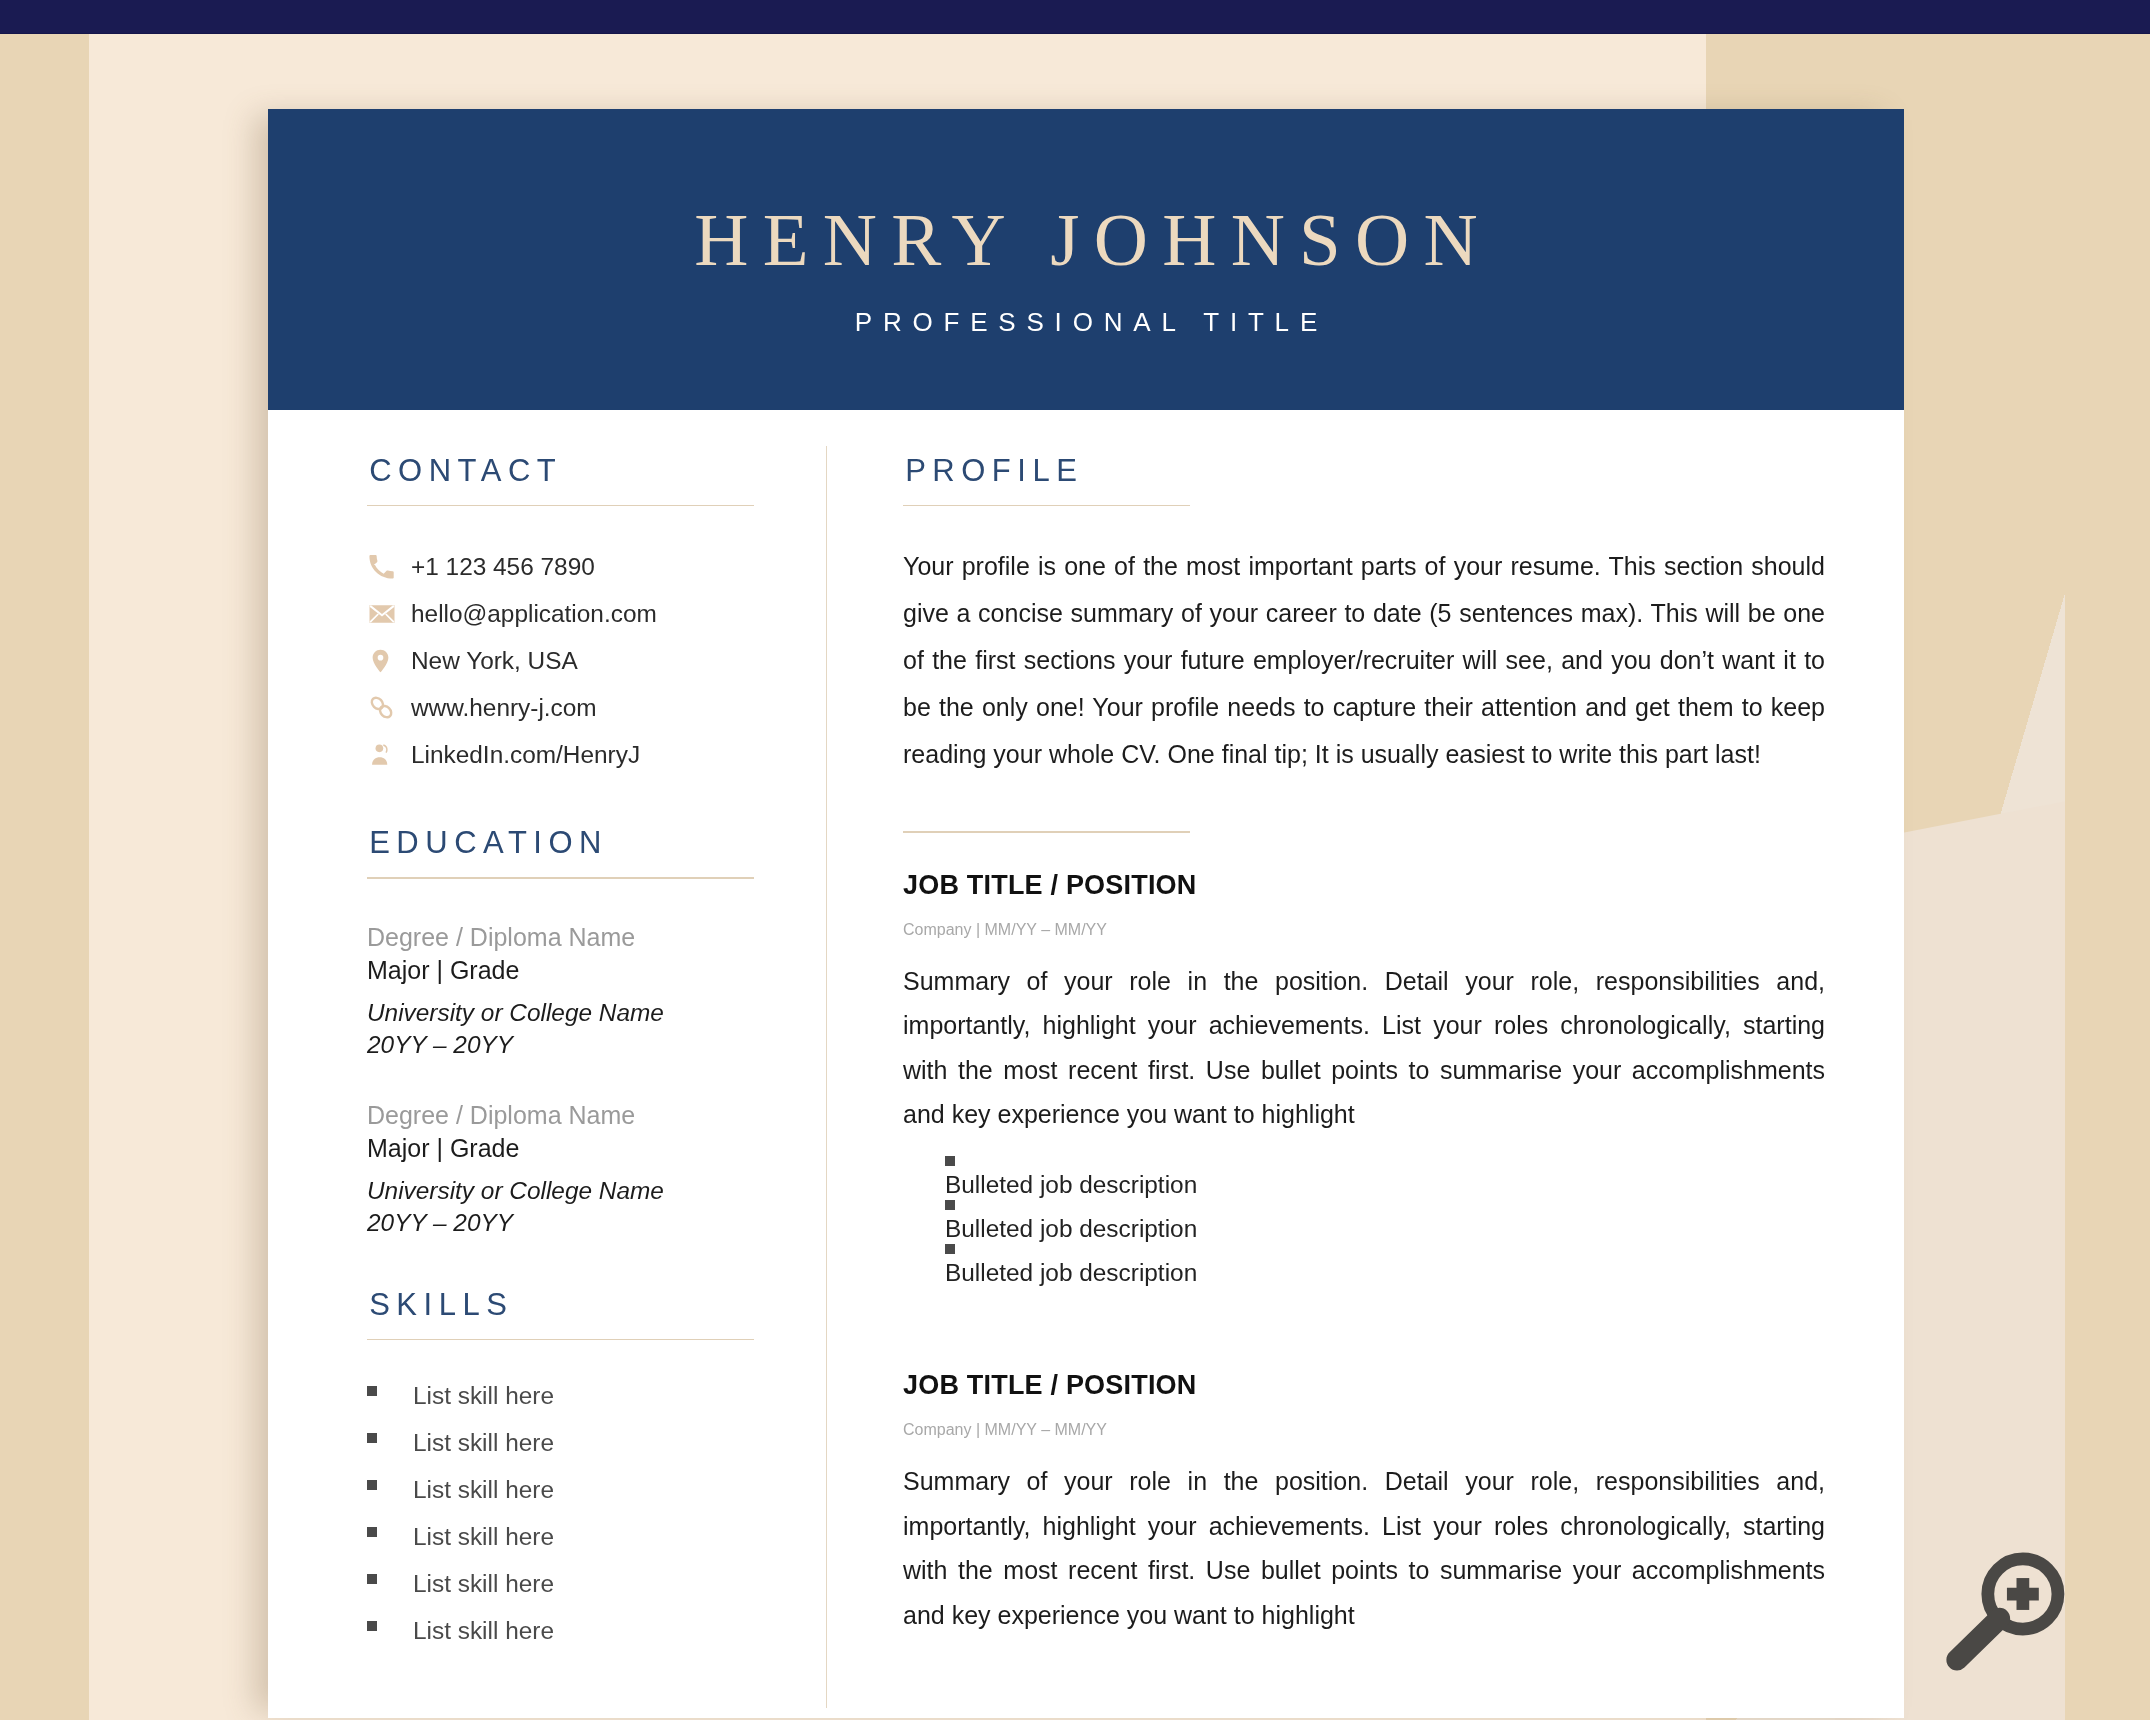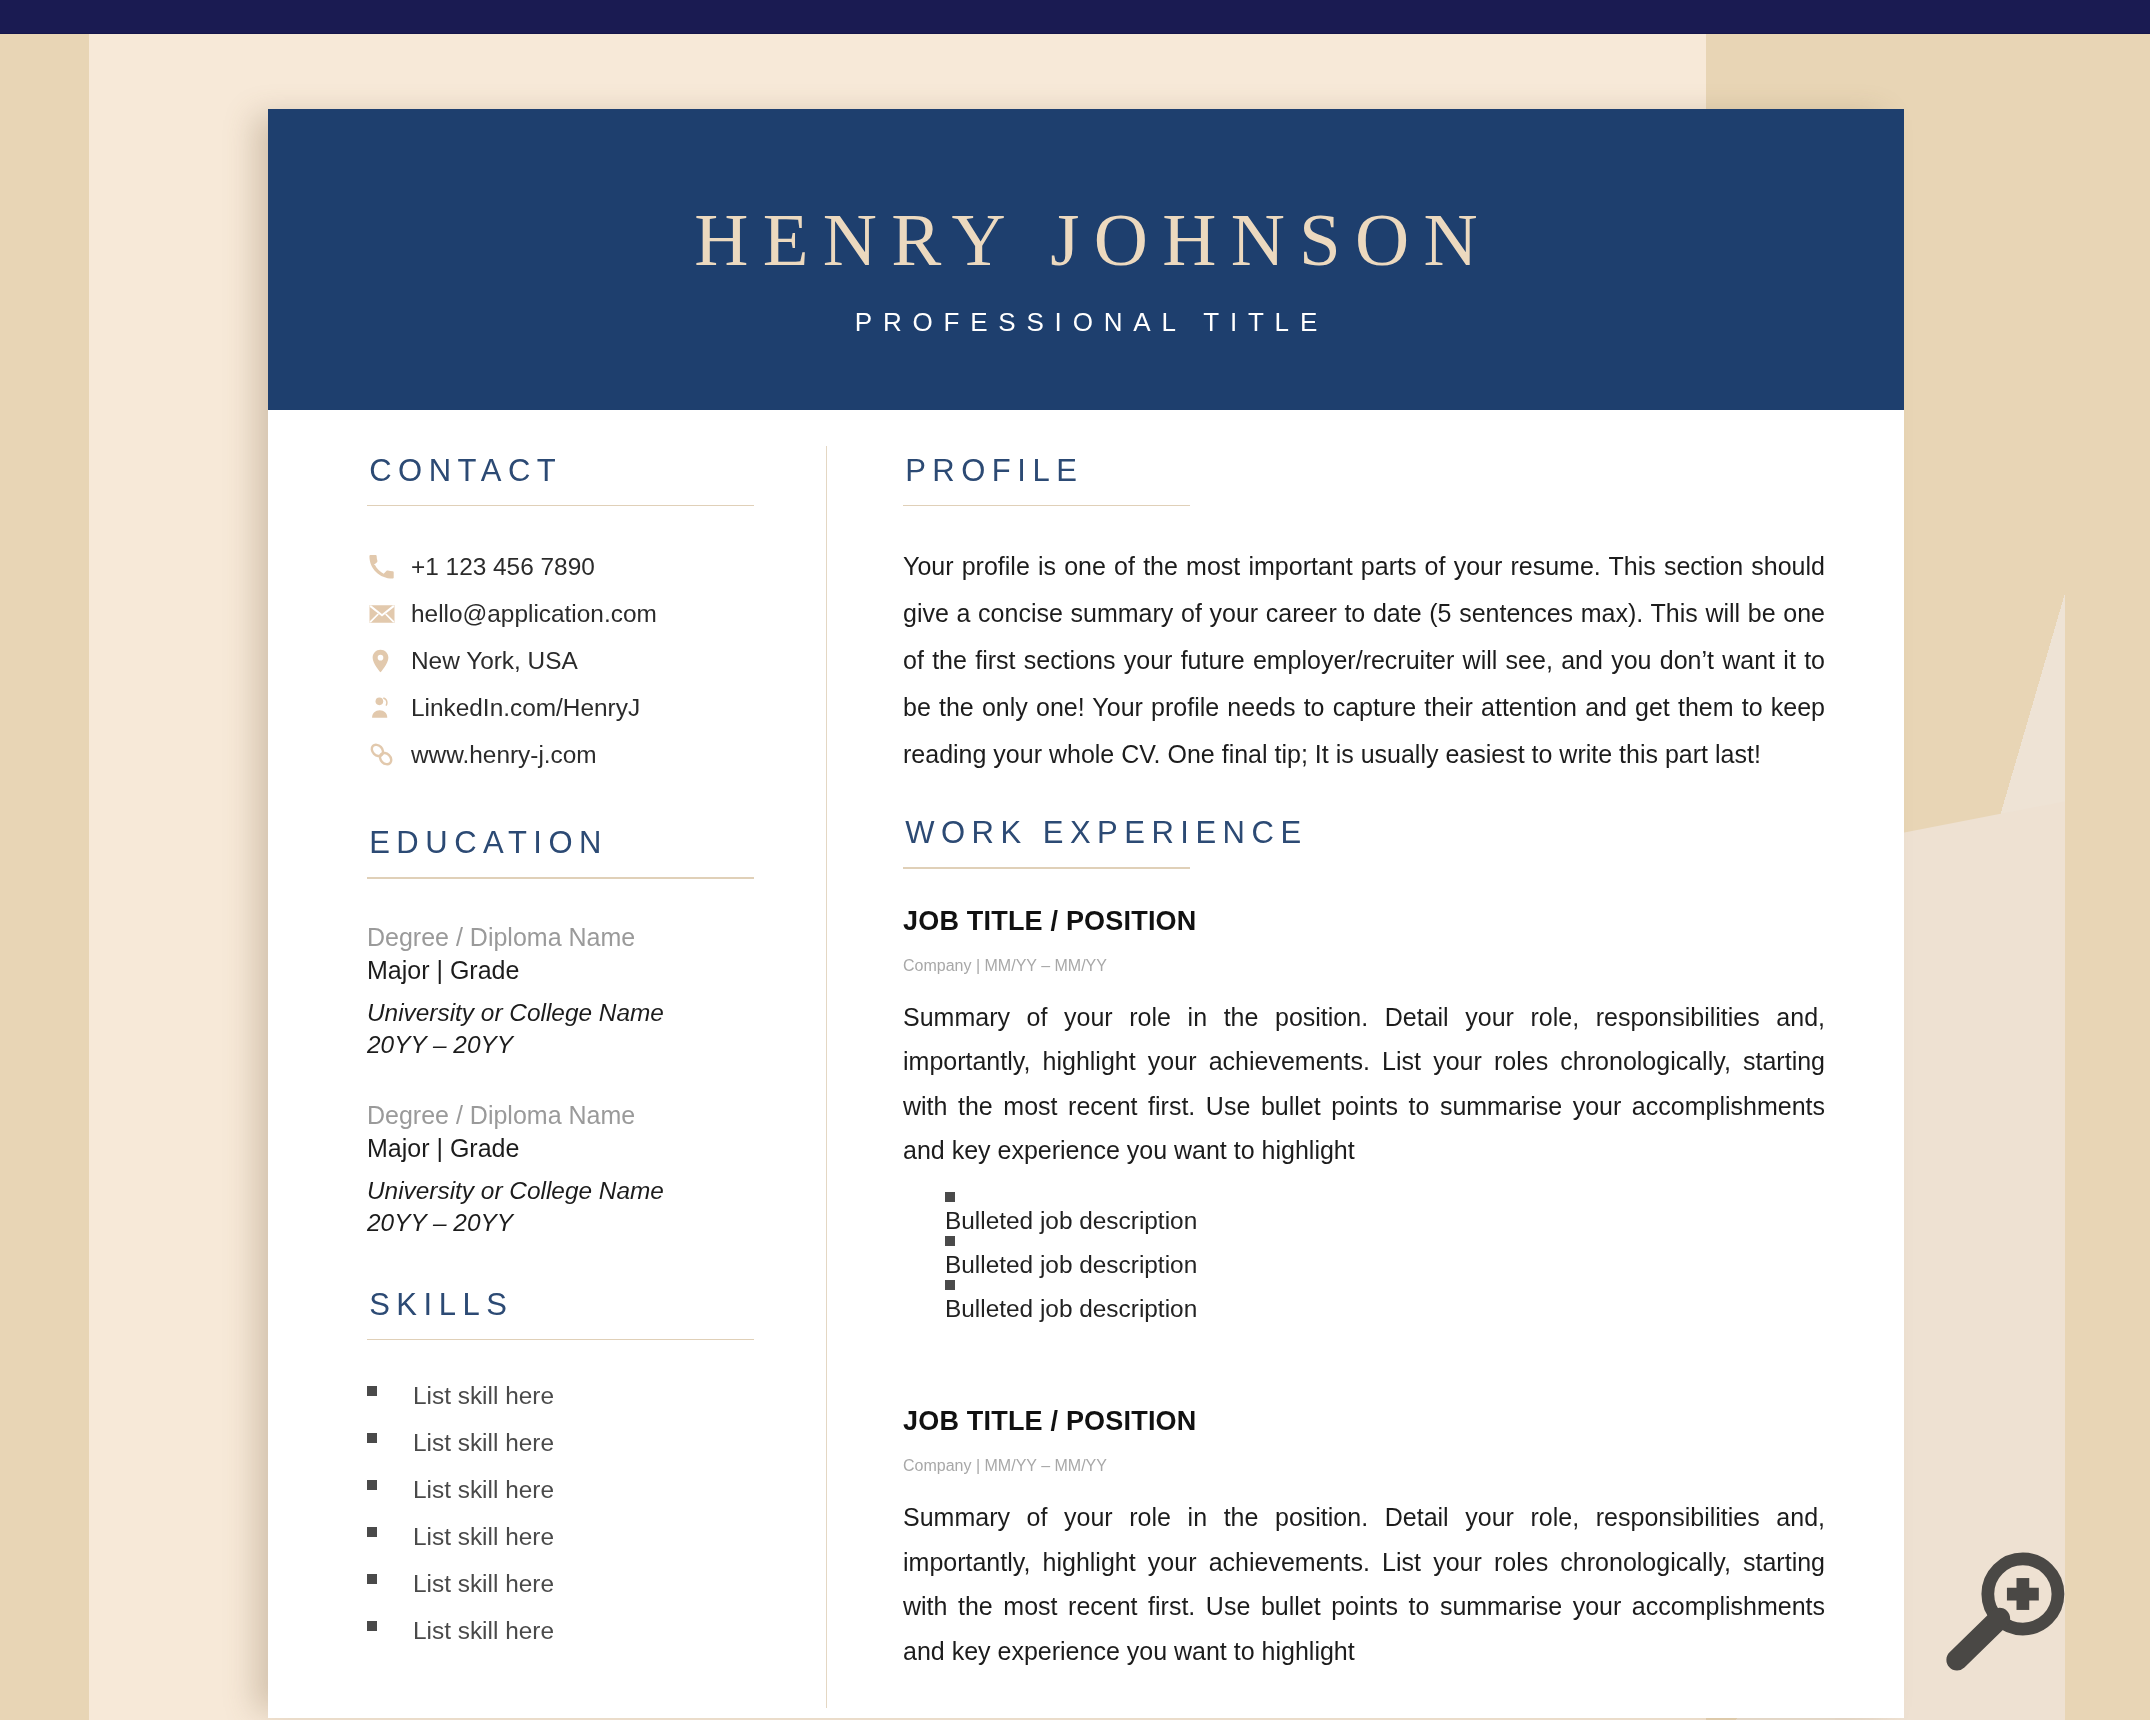--- a/index.html
+++ b/index.html
@@ -335,39 +335,39 @@
             <span class="contact-icon">
               <svg width="27" height="30" viewBox="0 0 24 24" fill="currentColor">
                 <path d="M12 2C8.1 2 5 5.1 5 9c0 5.2 7 13 7 13s7-7.8 7-13c0-3.9-3.1-7-7-7zm0 9.5A2.5 2.5 0 1 1 12 6.5a2.5 2.5 0 0 1 0 5z"></path>
               </svg>
             </span>
             <span class="contact-text">New York, USA</span>
           </div>
 
           <div class="contact-row">
             <span class="contact-icon">
+              <svg width="29" height="29" viewBox="0 0 24 24" fill="none" stroke="currentColor" stroke-width="2">
+                <ellipse cx="8.6" cy="8.6" rx="4" ry="5.2" transform="rotate(-45 8.6 8.6)"></ellipse>
+                <ellipse cx="15.4" cy="15.4" rx="4" ry="5.2" transform="rotate(-45 15.4 15.4)"></ellipse>
+              </svg>
+            </span>
+            <span class="contact-text">www.henry-j.com</span>
+          </div>
+
+          <div class="contact-row">
+            <span class="contact-icon">
               <svg width="27" height="29" viewBox="0 0 24 24" fill="currentColor">
                 <circle cx="11" cy="6.5" r="3.4"></circle>
                 <path d="M4.5 21c0-4 3-6.6 6.8-6.6S18 17 18 21z"></path>
                 <path d="M14.5 3.5c1.9.6 3.2 2.3 3.2 4.3 0 .9-.3 1.8-.8 2.5" stroke="currentColor" stroke-width="1.3" fill="none"></path>
               </svg>
             </span>
             <span class="contact-text">LinkedIn.com/HenryJ</span>
           </div>
 
-          <div class="contact-row">
-            <span class="contact-icon">
-              <svg width="29" height="29" viewBox="0 0 24 24" fill="none" stroke="currentColor" stroke-width="2">
-                <ellipse cx="8.6" cy="8.6" rx="4" ry="5.2" transform="rotate(-45 8.6 8.6)"></ellipse>
-                <ellipse cx="15.4" cy="15.4" rx="4" ry="5.2" transform="rotate(-45 15.4 15.4)"></ellipse>
-              </svg>
-            </span>
-            <span class="contact-text">www.henry-j.com</span>
-          </div>
-
         </div>
       </div>
 
       <div class="spacer-lg"></div>
 
       <div class="sec-block">
         <div class="sec-head">EDUCATION</div>
         <div class="sec-rule left"></div>
         <div class="edu-wrap">
 
@@ -427,21 +427,20 @@
 
       <div class="sec-block">
         <div class="sec-head">PROFILE</div>
         <div class="sec-rule short"></div>
         <div class="profile-text">Your profile is one of the most important parts of your resume. This section should give a concise summary of your career to date (5 sentences max). This will be one of the first sections your future employer/recruiter will see, and you don’t want it to be the only one! Your profile needs to capture their attention and get them to keep reading your whole CV. One final tip; It is usually easiest to write this part last!</div>
       </div>
 
       <div class="spacer-md"></div>
 
       <div class="sec-block">
-        <div class="sec-head">WORK EXPERIENCE</div>
         <div class="sec-rule short"></div>
 
         <div class="work-wrap">
 
           <div class="job">
             <div class="job-title">JOB TITLE / POSITION</div>
             <div class="job-meta">Company |  MM/YY – MM/YY</div>
             <div class="job-summary">Summary of your role in the position. Detail your role, responsibilities and, importantly, highlight your achievements. List your roles chronologically, starting with the most recent first. Use bullet points to summarise your accomplishments and key experience you want to highlight</div>
             <div class="job-bullets">
               <div class="job-bullet-row">

